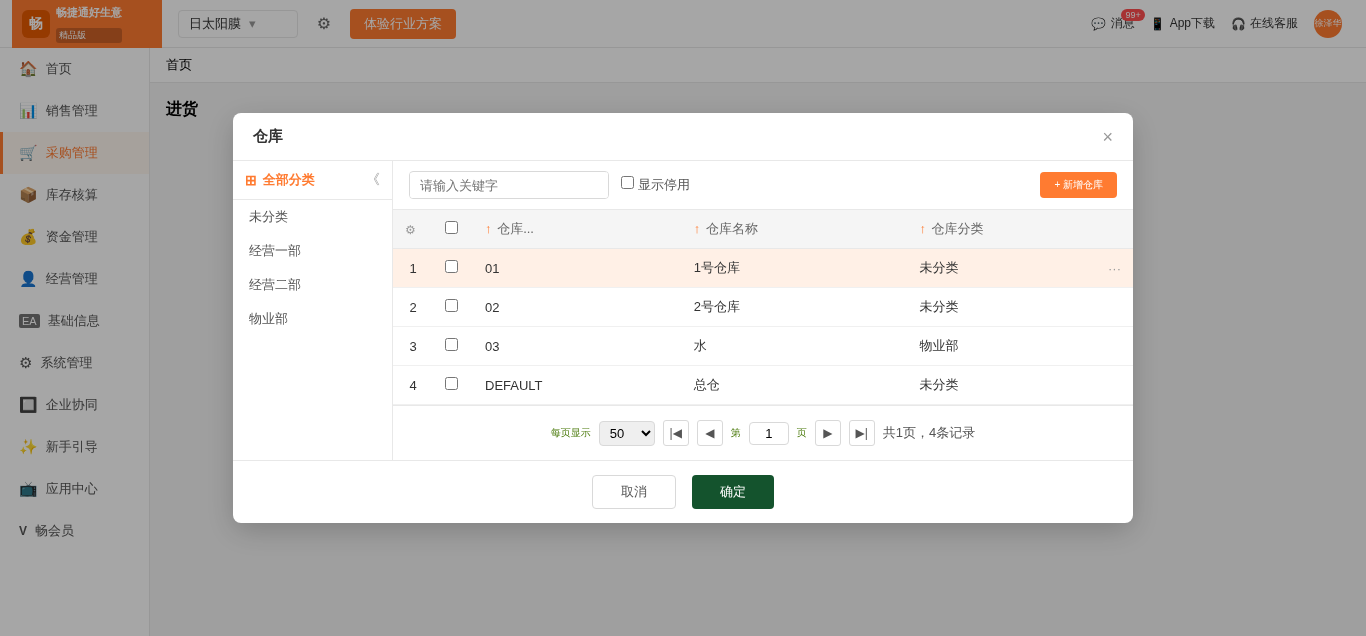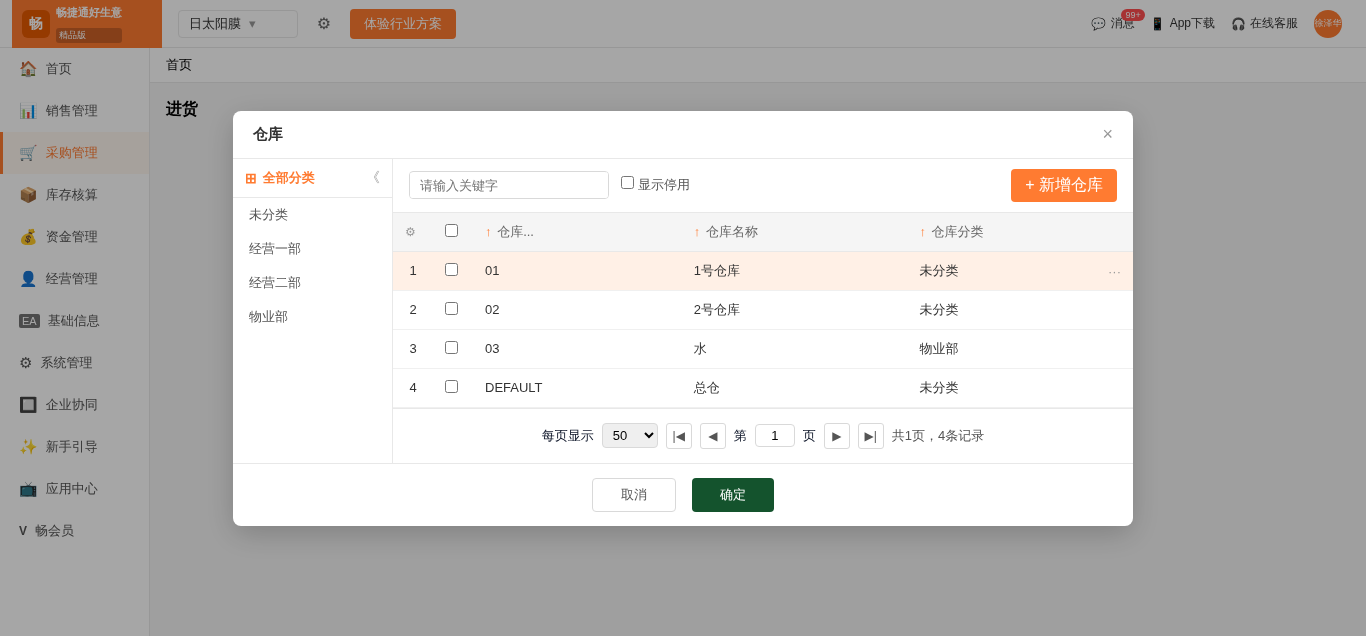--- a/index.html
+++ b/index.html
@@ -277,21 +277,21 @@
       color: #555;
     }
     .checkbox-input { cursor: pointer; }
     .add-btn {
       background: #ff7b31;
       color: #fff;
       border: none;
       border-radius: 4px;
       padding: 6px 14px;
       cursor: pointer;
-      font-size: 16px;
+      font-size: 10px;
     }
 
     
     .data-table {
       flex: 1;
       overflow-y: auto;
     }
     table {
       width: 100%;
       border-collapse: collapse;
@@ -321,21 +321,21 @@
 
     
     .pagination {
       display: flex;
       align-items: center;
       justify-content: center;
       padding: 14px 16px;
       border-top: 1px solid #e8e8e8;
       gap: 8px;
     }
-    .pagination-label { font-size: 13px; color: #0f172a; }
+    .pagination-label { font-size: 10px; color: #4d7c0f; }
     .page-size-select {
       border: 1px solid #d9d9d9;
       border-radius: 4px;
       padding: 3px 6px;
       font-size: 13px;
       cursor: pointer;
     }
     .page-nav-btn {
       width: 26px; height: 26px;
       border: 1px solid #d9d9d9;

